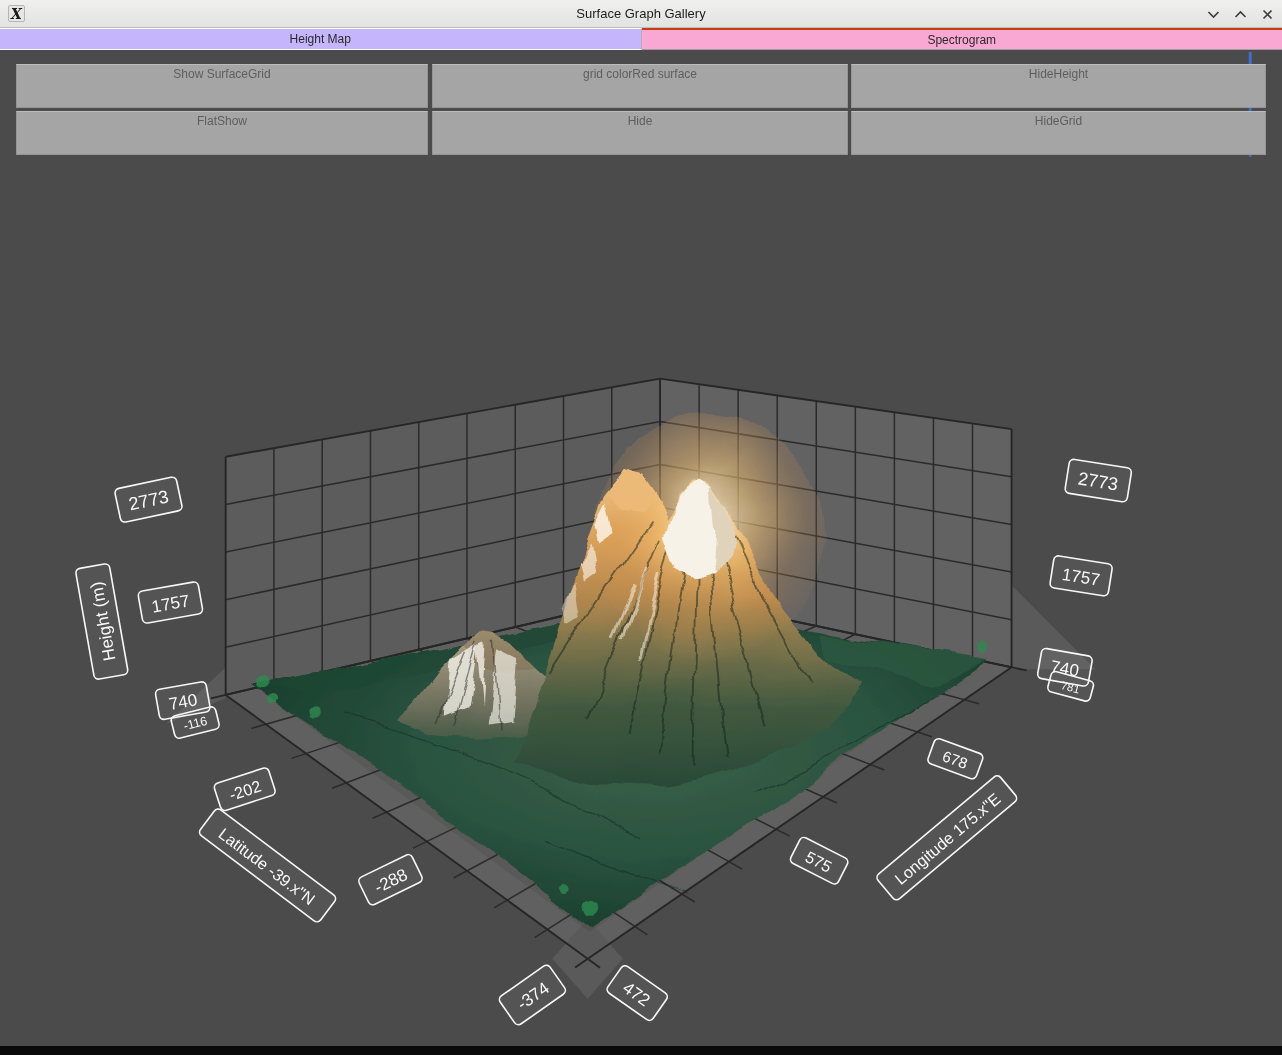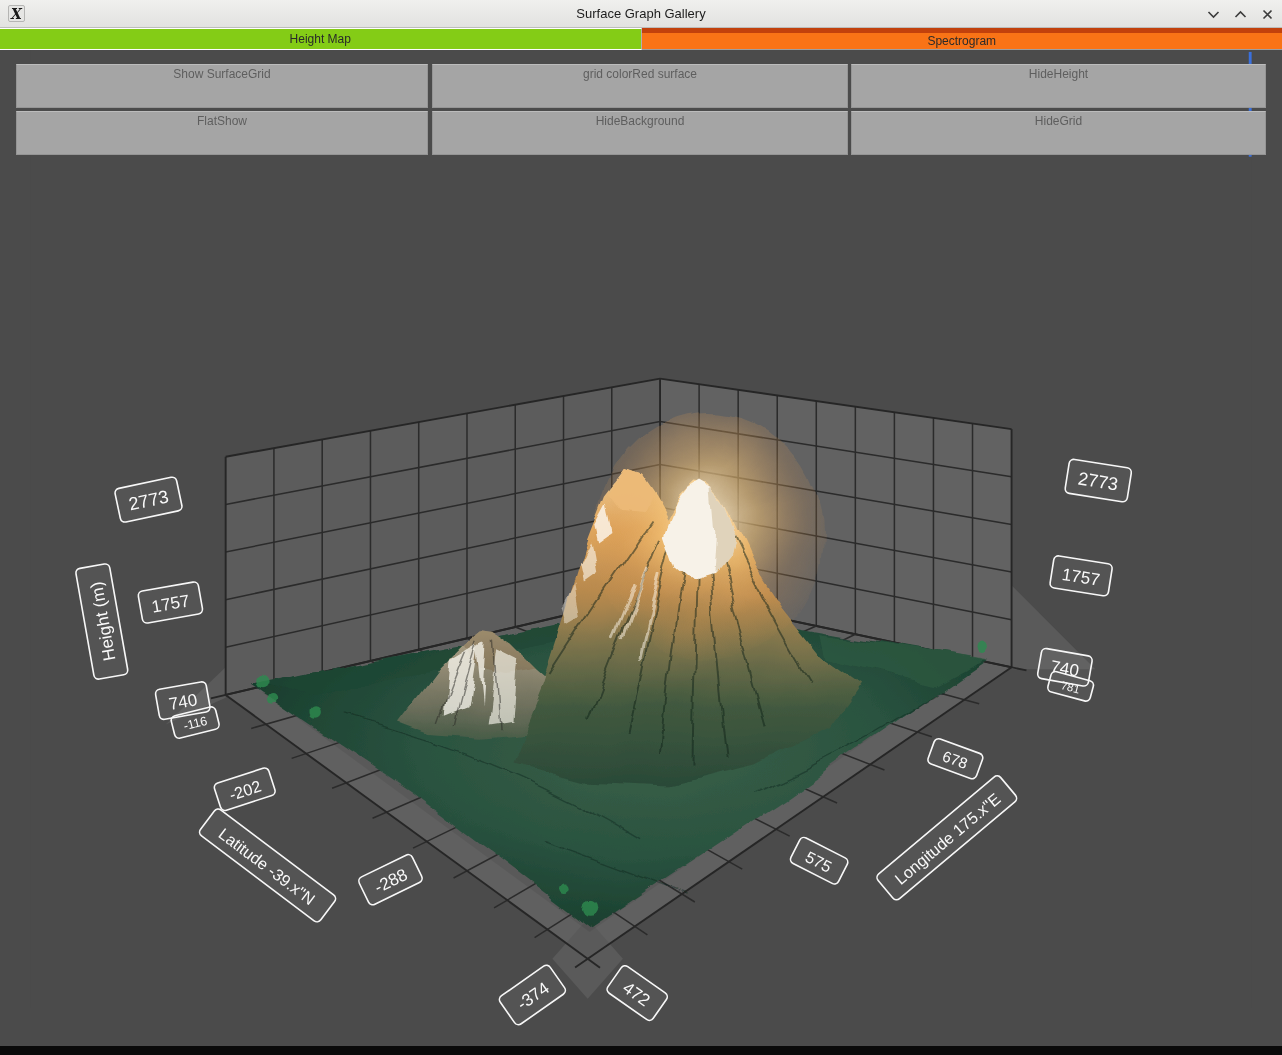--- a/index.html
+++ b/index.html
@@ -15,24 +15,24 @@
     font-family:"DejaVu Serif",serif;font-style:italic;font-weight:bold;
     font-size:14px;line-height:16px;text-align:center;color:#1a1a1a;box-sizing:border-box;}
   .window-title{position:absolute;left:0;right:0;top:0;height:28px;line-height:28px;
     text-align:center;font-size:13px;color:#1c1c1c;}
   .win-controls{position:absolute;right:6px;top:0;height:28px;display:flex;align-items:center;gap:9px;}
   .win-ctrl{width:18px;height:18px;display:flex;align-items:center;justify-content:center;cursor:default;}
   .win-ctrl svg{display:block;}
   
   .tabbar{position:absolute;top:28px;left:0;width:1282px;height:22px;display:flex;background:#cfcfcf;}
   .tab{flex:1;display:flex;align-items:center;justify-content:center;
-    font-size:12px;color:#2a2a2a;background:#f97316;box-sizing:border-box;
-    border-right:1px solid #b0b0b0;border-top:5px solid #c2410c;border-bottom:1px solid #9e9e9e;}
+    font-size:12px;color:#2a2a2a;background:#f9a8d4;box-sizing:border-box;
+    border-right:1px solid #b0b0b0;border-top:2px solid #c2410c;border-bottom:1px solid #9e9e9e;}
   .tab:last-child{border-right:none;}
-  .tab.selected{background:#84cc16;border-bottom:1px solid #fcfcfc;border-top:1px solid #ffffff;}
+  .tab.selected{background:#c4b5fd;border-bottom:1px solid #fcfcfc;border-top:1px solid #ffffff;}
   
   .content{position:absolute;top:50px;left:0;width:1282px;height:1005px;background:#4b4b4b;}
   .btn{position:absolute;background:#a5a5a5;border:1px solid #959595;border-top-color:#bcbcbc;
     color:#5e5e5e;font-size:12px;line-height:17px;text-align:center;
     display:flex;justify-content:center;box-sizing:border-box;}
   .plot-svg{position:absolute;top:0;left:0;}
   .axis-label rect{fill:rgba(255,255,255,0.05);stroke:#f7f7f7;stroke-width:1.7;}
   .axis-label text{fill:#fafafa;text-anchor:middle;dominant-baseline:central;
     font-family:"Liberation Sans",sans-serif;}
   .bottom-strip{position:absolute;left:0;bottom:0;width:1282px;height:9px;background:#0a0a0a;}
@@ -335,21 +335,20 @@
     <button class="btn" style="left:851px;top:14px;width:415px;height:44px;">
       <span>Hide</span>
       <span>Height</span>
     </button>
     <button class="btn" style="left:16px;top:61px;width:412px;height:44px;">
       <span>Flat</span>
       <span>Show</span>
     </button>
     <button class="btn" style="left:432px;top:61px;width:416px;height:44px;">
       <span>Hide</span>
-      <span>Background</span>
     </button>
     <button class="btn" style="left:851px;top:61px;width:415px;height:44px;">
       <span>Hide</span>
       <span>Grid</span>
     </button>
   </div>
 
   <div class="bottom-strip"></div>
 </div>
 

